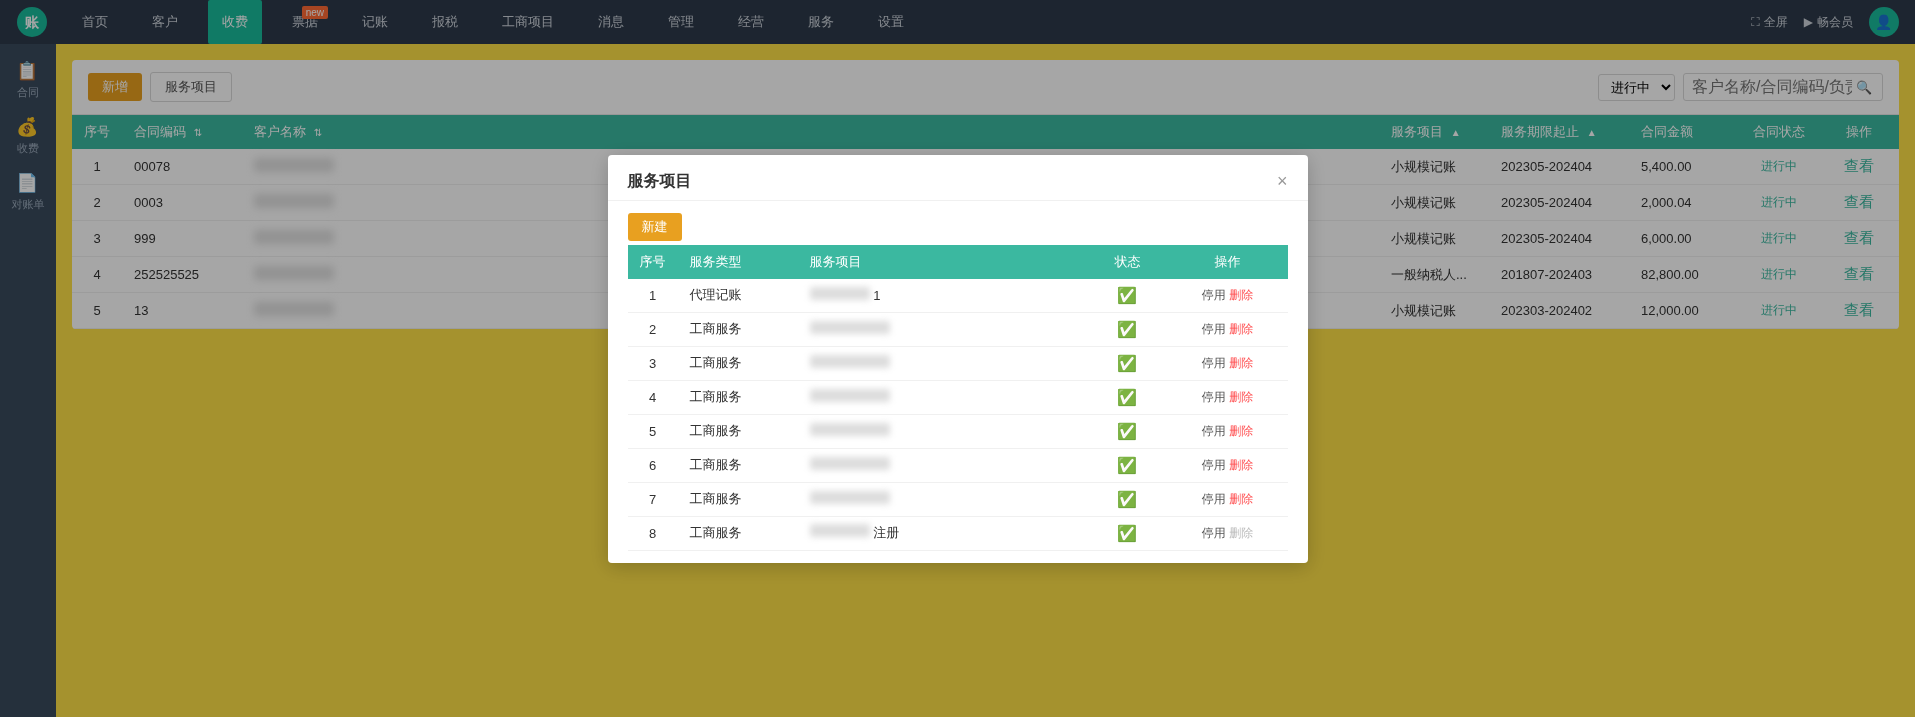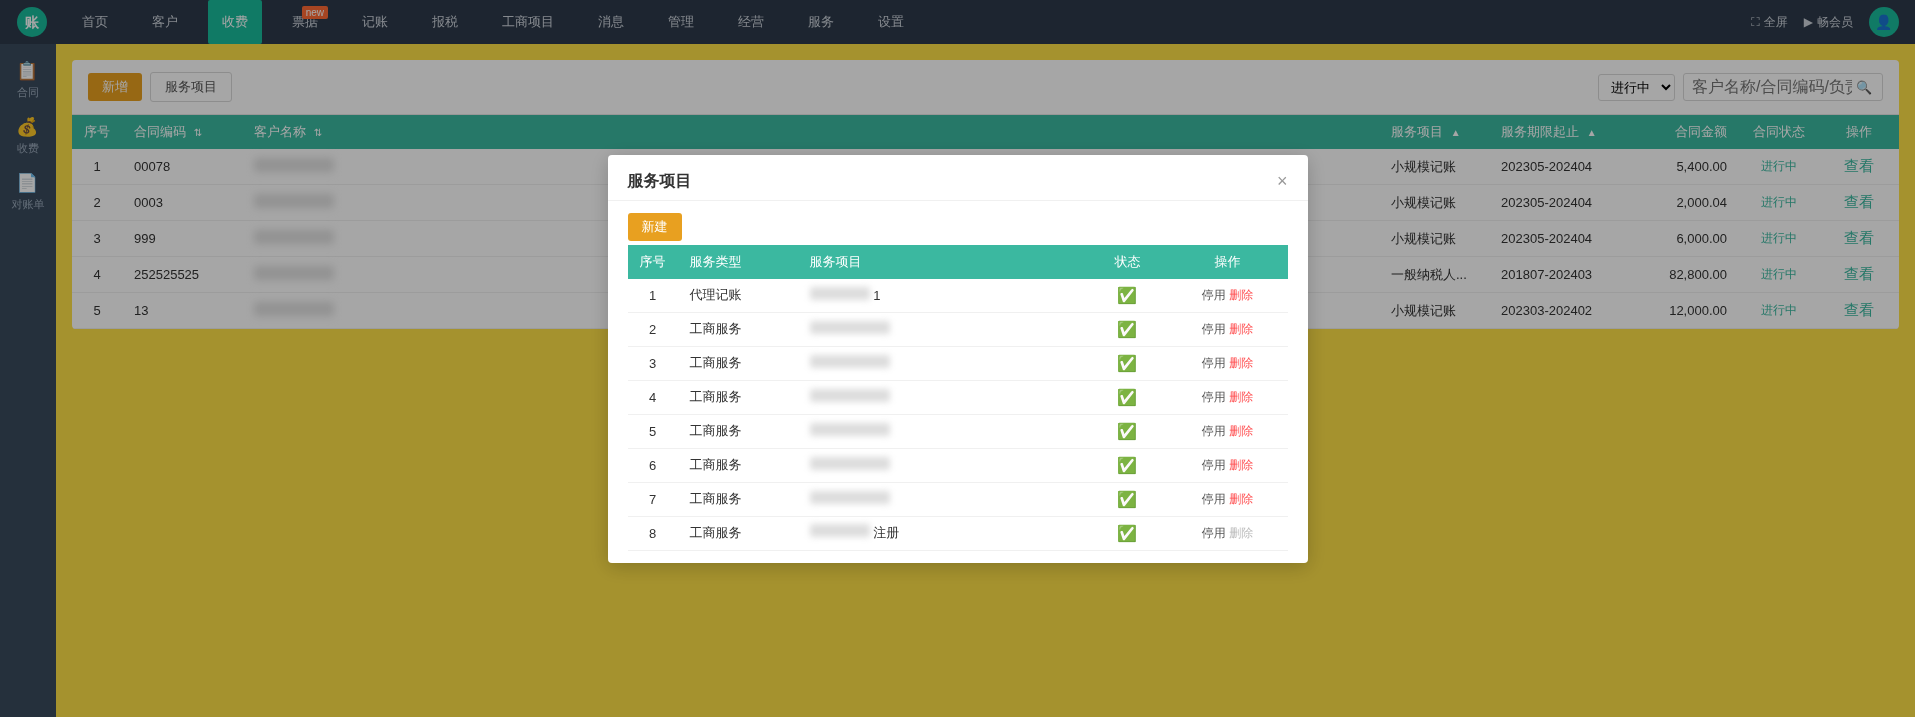--- a/index.html
+++ b/index.html
@@ -82,21 +82,21 @@
       background: #3bb8a0; color: #fff; padding: 8px 12px; text-align: left;
       font-weight: normal; font-size: 13px; white-space: nowrap;
     }
     .data-table th .sort-icon { font-size: 10px; margin-left: 4px; }
     .data-table td { padding: 8px 12px; border-bottom: 1px solid #f0f0f0; font-size: 13px; }
     .data-table .col-seq { width: 50px; text-align: center; }
     .data-table .col-code { width: 120px; }
     .data-table .col-customer { }
     .data-table .col-service { width: 110px; }
     .data-table .col-period { width: 140px; }
-    .data-table .col-amount { width: 110px; text-align: right; }
+    .data-table .col-amount { width: 110px; text-align: left; }
     .data-table .col-status { width: 80px; text-align: center; }
     .data-table .col-action { width: 80px; text-align: center; }
 
     .status-badge { color: #3bb8a0; font-size: 12px; }
     .action-link { color: #3bb8a0; cursor: pointer; text-decoration: none; font-size: 15px; }
     .blurred { filter: blur(4px); color: #999; display: inline-block; background: #e0e0e0; border-radius: 2px; min-width: 80px; height: 14px; }
 
     
     .modal-overlay {
       position: fixed; top: 0; left: 0; right: 0; bottom: 0;

